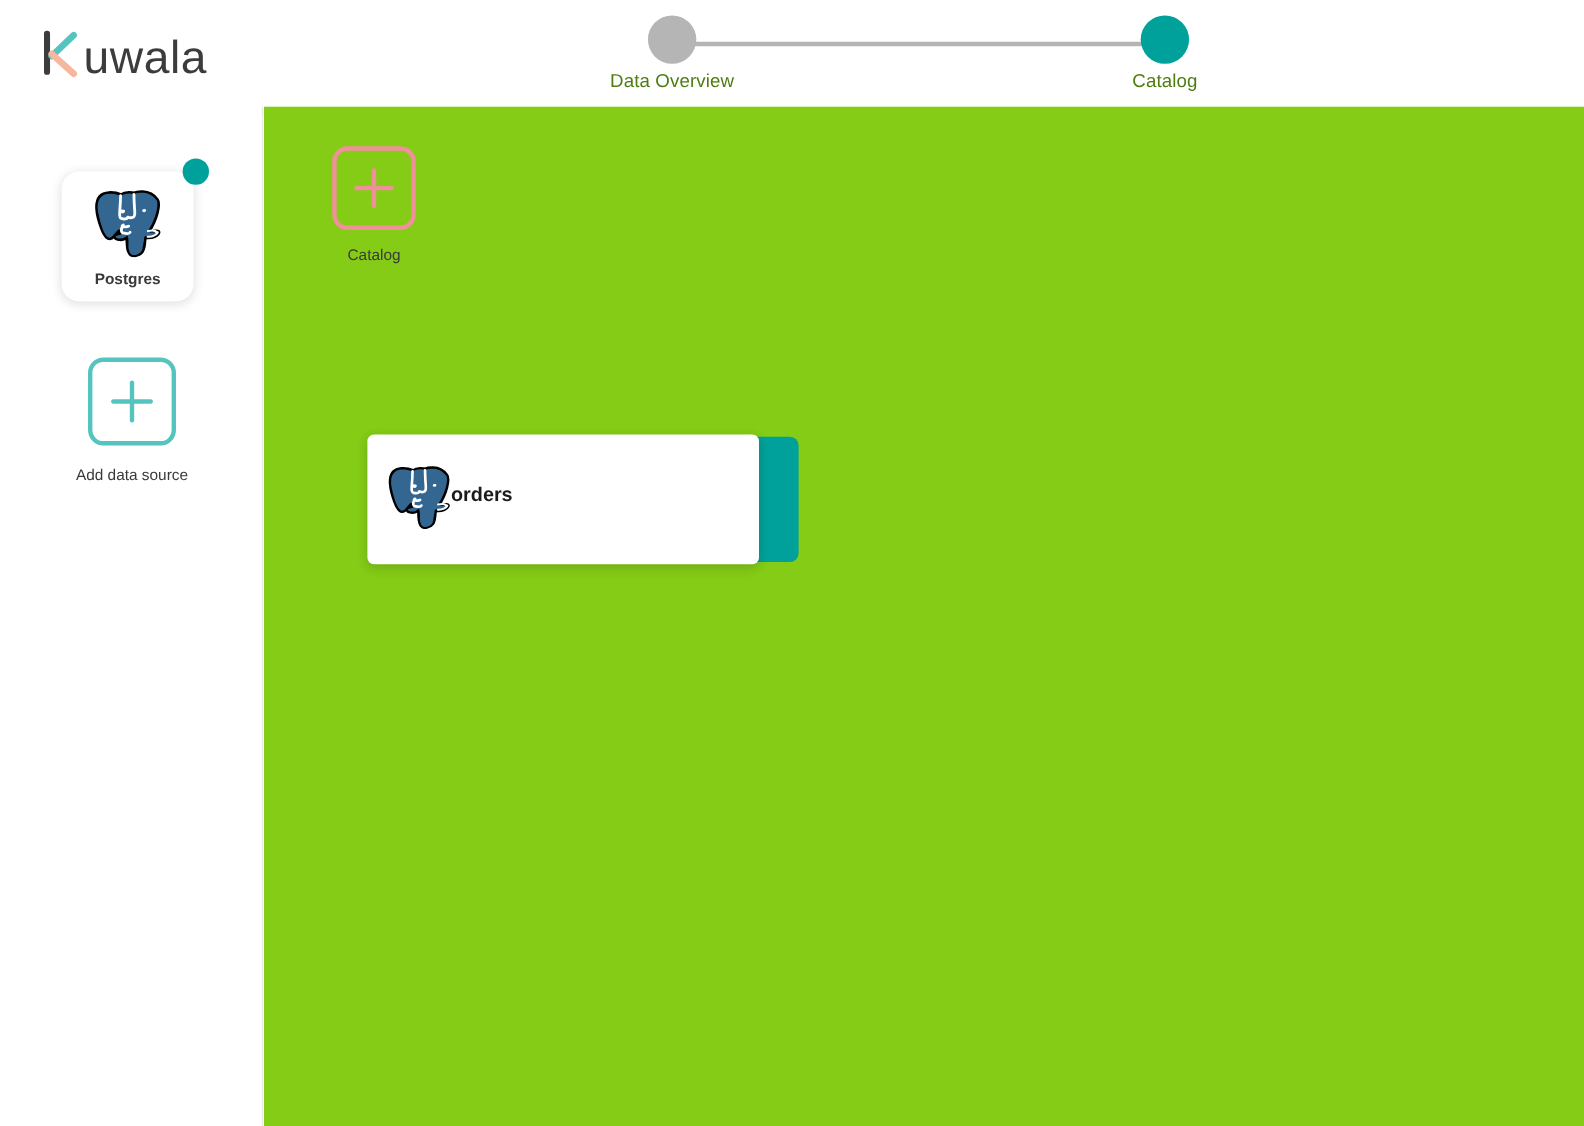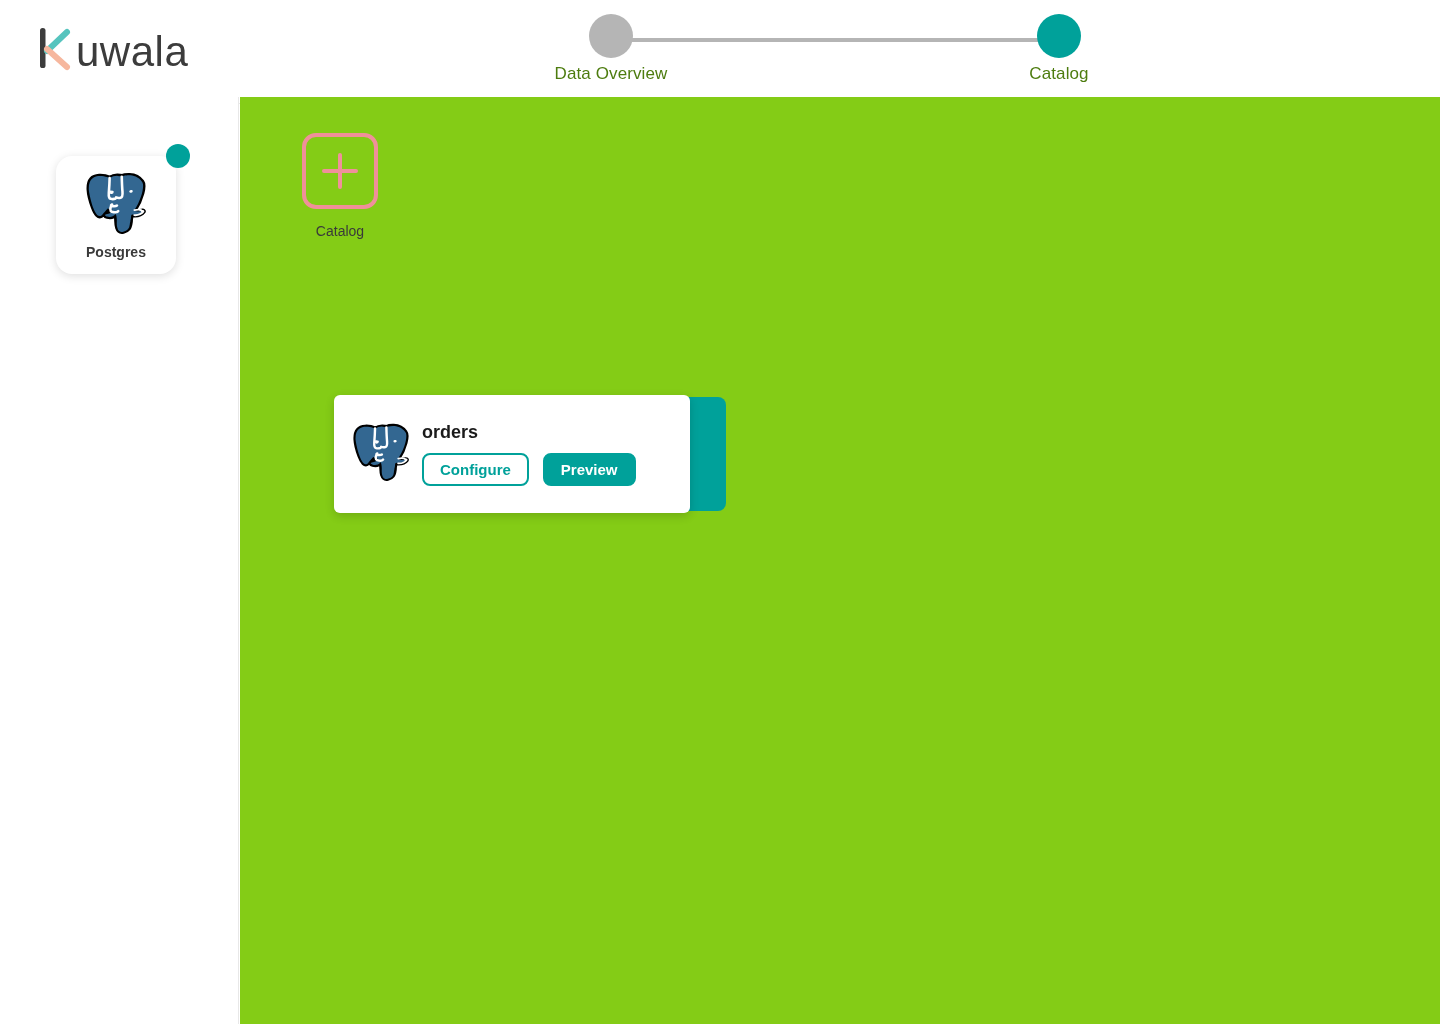--- a/index.html
+++ b/index.html
@@ -188,21 +188,21 @@
     left: 0; top: 0;
     width: 356px;
     height: 118px;
     background: #ffffff;
     border-radius: 6px;
     box-shadow: 0 3px 10px rgba(0,0,0,0.16);
     display: flex;
     align-items: center;
     padding-left: 18px;
   }
-  .node-info { margin-left: 12px; }
+  .node-info { margin-left: 0; }
   .node-title {
     font-size: 18px;
     font-weight: bold;
     color: #1b1b1b;
     margin-bottom: 10px;
   }
   .node-buttons { display: flex; gap: 14px; }
   .btn {
     font-family: "Liberation Sans", sans-serif;
     font-size: 15px;
@@ -269,20 +269,27 @@
             <path fill="#336791" d="M238.1 165.9c-29.7 6.1-31.8-3.9-31.8-3.9 31.3-46.5 44.4-105.5 33.1-119.9C208.6-1.2 155.3 18 154.4 18.5l-.3.1c-5.9-1.2-12.5-2-19.8-2.1-13.4-.2-23.6 3.5-31.3 9.4 0 0-95.2-39.2-90.8 49.4 1 18.9 27.1 142.7 58.2 105.3 11.4-13.7 22.4-25.3 22.4-25.3 5.4 3.6 11.9 5.4 18.8 4.8l.5-.5c-.1 1.7-.1 3.4.2 5.4-8 9-5.7 10.5-21.7 13.8-16.3 3.4-6.7 9.3-.5 10.9 7.6 1.9 25.1 4.6 36.9-12.1l-.5 1.9c3.1 2.5 5.3 16.4 5 29-.4 12.6-.6 21.3 1.9 28.1 2.4 6.8 4.9 22.1 25.6 17.7 17.3-3.7 26.3-13.3 27.5-29.4.9-11.4 2.9-9.7 3-20l1.6-4.8c1.9-15.5.3-20.5 11-18.2l2.6.2c7.9.4 18.2-1.2 24.3-4.1 13.1-6.1 20.9-16.3 8-13.6z"></path>
             <path fill="#ffffff" stroke="#ffffff" stroke-width="6" d="M108.2 81.5c-2.6-.4-5 0-6.2 1-.7.5-.9 1.2-1 1.6-.2 1.2.7 2.6 1.2 3.3 1.5 2 3.7 3.4 5.9 3.7h.9c3.5-.2 6.2-3 6.4-6.5.2-1.8-2.5-2.7-7.2-3.1zm88.4.1c-.2-1.4-2.6-1.8-4.9-1.5-2.3.3-4.5 1.3-4.3 2.7.1 1.1 2.1 3 4.3 3h.6c1.5-.2 2.6-1.2 3.2-1.7 .8-.9 1.3-1.9 1.1-2.5z"></path>
             <path fill="none" stroke="#ffffff" stroke-width="11" stroke-linecap="round" stroke-linejoin="round" d="M152.5 20.6c.9 33.4 2.2 53.2 3 62.2.7 9 2.2 24.2-7.6 26.7 0 0-10.8 2.9-19.5-1.4M100.9 25.3c-.9 33.3-2.8 53.3-3.4 62.2-.7 9-2.2 24.1 7.6 26.6 0 0 11.5 3.1 20.8-1.2M105.4 149.4s-5.3 16.7 4.6 19.4c9.9 2.7 25.1 3.6 27.7-2.3M111.5 138.5s-7.9 3.3-3.1 5.9c4.8 2.6 19.1 2.1 23.7-1.4"></path>
             <path fill="none" stroke="#ffffff" stroke-width="8" stroke-linecap="round" d="M206.5 162.2c29.6-6.1 31.7 3.9 31.7 3.9 12.9-2.7 5.1 7.5-8 13.6-6.1 2.9-16.4 4.5-24.3 4.1"></path>
           </g>
         </svg>
       </span>
       <span class="source-card-label">Postgres</span>
     </div>
 
+    <div class="add-source">
+      <div class="add-box">
+        <span class="plus-h"></span>
+        <span class="plus-v"></span>
+      </div>
+      <div class="add-source-label">Add data source</div>
+    </div>
   </div>
 
   <div class="canvas">
 
     <div class="catalog">
       <div class="catalog-box">
         <span class="plus-h"></span>
         <span class="plus-v"></span>
       </div>
       <div class="catalog-label">Catalog</div>
@@ -297,22 +304,18 @@
               <path fill="#000000" stroke="#000000" stroke-width="20" stroke-linecap="round" stroke-linejoin="round" d="M191.2 197.4c1.7-14 1.2-16 11.6-13.8l2.7.3c8 .3 18.5-1.3 24.6-4.2 13.2-6.1 21-16.4 8-13.7-29.7 6.1-31.7-3.9-31.7-3.9 31.3-46.4 44.4-105.4 33.1-119.8C208.9-1.1 155.6 18 154.7 18.5l-.3.1c-5.9-1.2-12.4-1.9-19.8-2-13.4-.3-23.6 3.5-31.3 9.4 0 0-95.2-39.2-90.7 49.4.9 18.8 27 142.6 58 105.2 11.4-13.7 22.4-25.3 22.4-25.3 5.5 3.6 12 5.4 18.9 4.8l.6-.5c-.2 1.7-.1 3.4.2 5.4-8 9-5.7 10.5-21.8 13.8-16.3 3.3-6.7 9.3-.5 10.9 7.6 1.9 25.1 4.6 36.9-12.1l-.5 1.9c3.2 2.5 3 17.8 3.4 28.8.5 11 1.3 21.2 3.5 27.2 2.2 6.1 4.9 21.7 25.6 17.3 17.3-3.7 30.4-9.1 31.6-59"></path>
               <path fill="#336791" d="M238.1 165.9c-29.7 6.1-31.8-3.9-31.8-3.9 31.3-46.5 44.4-105.5 33.1-119.9C208.6-1.2 155.3 18 154.4 18.5l-.3.1c-5.9-1.2-12.5-2-19.8-2.1-13.4-.2-23.6 3.5-31.3 9.4 0 0-95.2-39.2-90.8 49.4 1 18.9 27.1 142.7 58.2 105.3 11.4-13.7 22.4-25.3 22.4-25.3 5.4 3.6 11.9 5.4 18.8 4.8l.5-.5c-.1 1.7-.1 3.4.2 5.4-8 9-5.7 10.5-21.7 13.8-16.3 3.4-6.7 9.3-.5 10.9 7.6 1.9 25.1 4.6 36.9-12.1l-.5 1.9c3.1 2.5 5.3 16.4 5 29-.4 12.6-.6 21.3 1.9 28.1 2.4 6.8 4.9 22.1 25.6 17.7 17.3-3.7 26.3-13.3 27.5-29.4.9-11.4 2.9-9.7 3-20l1.6-4.8c1.9-15.5.3-20.5 11-18.2l2.6.2c7.9.4 18.2-1.2 24.3-4.1 13.1-6.1 20.9-16.3 8-13.6z"></path>
               <path fill="#ffffff" stroke="#ffffff" stroke-width="6" d="M108.2 81.5c-2.6-.4-5 0-6.2 1-.7.5-.9 1.2-1 1.6-.2 1.2.7 2.6 1.2 3.3 1.5 2 3.7 3.4 5.9 3.7h.9c3.5-.2 6.2-3 6.4-6.5.2-1.8-2.5-2.7-7.2-3.1zm88.4.1c-.2-1.4-2.6-1.8-4.9-1.5-2.3.3-4.5 1.3-4.3 2.7.1 1.1 2.1 3 4.3 3h.6c1.5-.2 2.6-1.2 3.2-1.7 .8-.9 1.3-1.9 1.1-2.5z"></path>
               <path fill="none" stroke="#ffffff" stroke-width="11" stroke-linecap="round" stroke-linejoin="round" d="M152.5 20.6c.9 33.4 2.2 53.2 3 62.2.7 9 2.2 24.2-7.6 26.7 0 0-10.8 2.9-19.5-1.4M100.9 25.3c-.9 33.3-2.8 53.3-3.4 62.2-.7 9-2.2 24.1 7.6 26.6 0 0 11.5 3.1 20.8-1.2M105.4 149.4s-5.3 16.7 4.6 19.4c9.9 2.7 25.1 3.6 27.7-2.3M111.5 138.5s-7.9 3.3-3.1 5.9c4.8 2.6 19.1 2.1 23.7-1.4"></path>
               <path fill="none" stroke="#ffffff" stroke-width="8" stroke-linecap="round" d="M206.5 162.2c29.6-6.1 31.7 3.9 31.7 3.9 12.9-2.7 5.1 7.5-8 13.6-6.1 2.9-16.4 4.5-24.3 4.1"></path>
             </g>
           </svg>
         </span>
         <div class="node-info">
           <div class="node-title">orders</div>
-          <div class="node-buttons">
-            <div class="btn btn-outline">Configure</div>
-            <div class="btn btn-filled">Preview</div>
-          </div>
         </div>
       </div>
     </div>
 
   </div>
 </div>
 
 </body></html>

